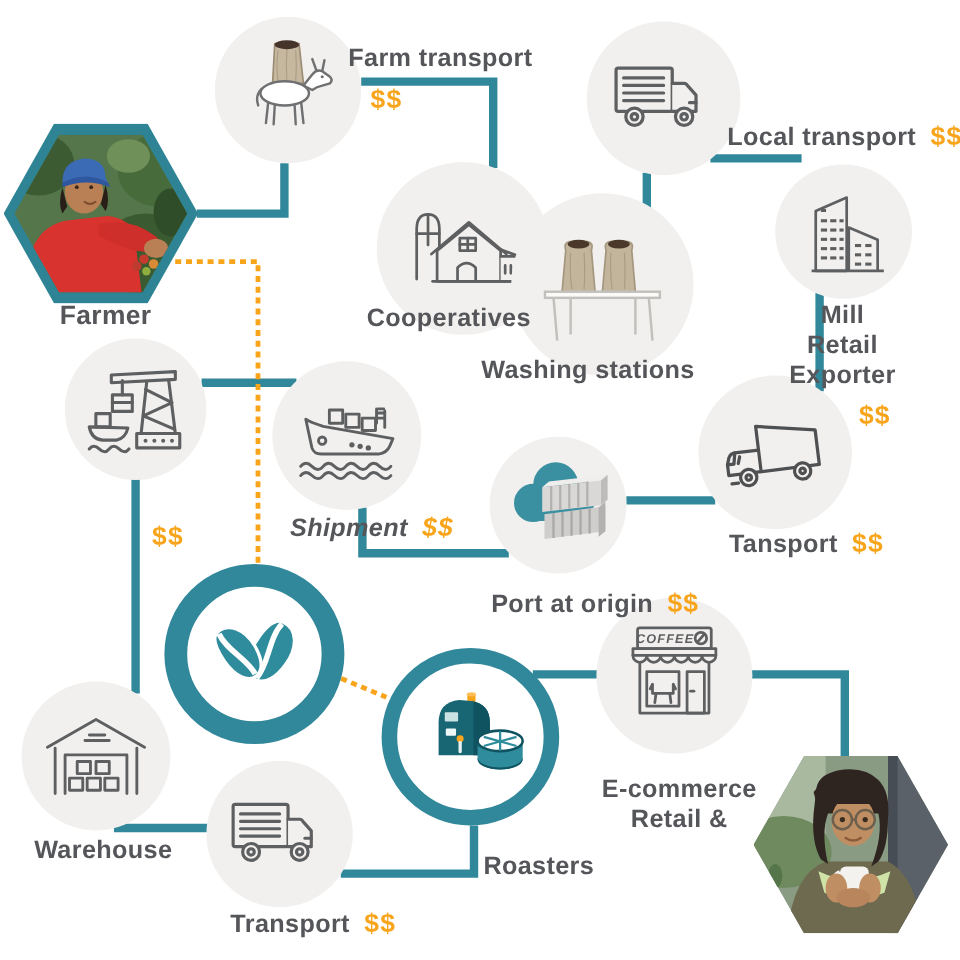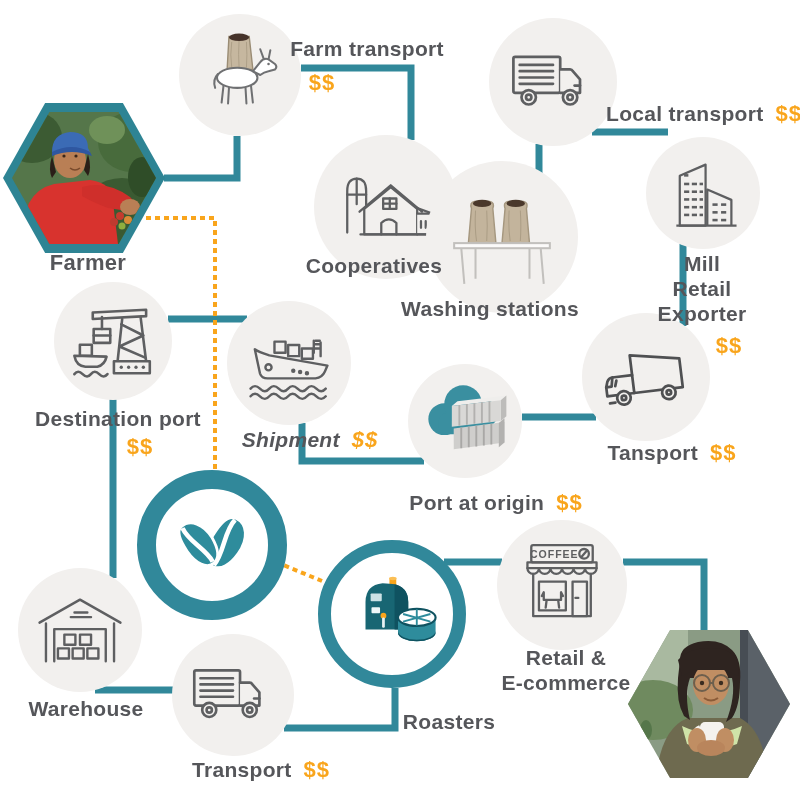--- a/index.html
+++ b/index.html
@@ -275,21 +275,20 @@
         <path d="M8,86 q4,-5 9,0 t9,0 t9,0 t9,0"></path>
       </g>
       <g fill="#5e5f61">
         <circle cx="59" cy="78.5" r="1.8"></circle>
           <circle cx="67" cy="78.5" r="1.8"></circle>
           <circle cx="75" cy="78.5" r="1.8"></circle>
           <circle cx="83" cy="78.5" r="1.8"></circle>
       </g>
     </svg>
   </div>
-  <div class="lbl" style="left:118px;top:419px;">Destination port</div>
   <div class="lbl money" style="left:140px;top:447px;">$$</div>
 
   <div class="ring" style="left:137px;top:470px;width:112px;height:112px;border:19px solid #31889a;">
     <svg width="92" height="92" viewBox="0 0 100 100">
       <g transform="rotate(24 62 52)">
         <path d="M62,18 C76,18 84,33 80,52 C77,67 70,76 61,76 C50,76 44,62 47,44 C49,29 54,18 62,18 Z" fill="#2e8c9c" stroke="#ffffff" stroke-width="3"></path>
         <path d="M62,20 C56,36 66,58 61,74" stroke="#ffffff" stroke-width="5" fill="none"></path>
       </g>
       <g transform="rotate(-42 38 54)">
         <path d="M38,22 C51,22 58,36 55,53 C52,67 46,75 38,75 C28,75 23,62 25,46 C27,32 31,22 38,22 Z" fill="#2e8c9c" stroke="#ffffff" stroke-width="3"></path>
@@ -345,40 +344,40 @@
       <circle cx="45" cy="52" r="3.4" fill="#f9a51c"></circle>
       <rect x="43.4" y="54" width="3.2" height="12" rx="1.4" fill="#e8f2f3"></rect>
       <path d="M62,54 A22,10 0 0 0 106,54 L106,72 A22,10 0 0 1 62,72 Z" fill="#2e8c9c"></path>
       <path d="M62,70 A22,10 0 0 0 106,70 L106,72 A22,10 0 0 1 62,72 Z" fill="#0f5260"></path>
       <ellipse cx="84" cy="54" rx="22" ry="10" fill="#ffffff" stroke="#0f5260" stroke-width="2.5"></ellipse>
       <path d="M68,50 L100,59 M100,50 L68,59 M84,44.5 V63.5" stroke="#2e8c9c" stroke-width="2.2" fill="none"></path>
     </svg>
   </div>
   <div class="lbl" style="left:449px;top:706px;margin-top:16px;">Roasters</div>
 
-  <div class="node" style="left:497px;top:520px;width:130px;height:130px;">
+  <div class="node" style="left:497px;top:498px;width:130px;height:130px;font-style:italic;">
     <svg width="96" height="92" viewBox="0 0 100 95">
       <g stroke="#5e5f61" stroke-width="2.4" fill="none" stroke-linecap="round" stroke-linejoin="round">
         <rect x="18" y="6" width="64" height="18" rx="2"></rect>
         <circle cx="73" cy="15" r="5"></circle>
         <path d="M70,18.5 L76,11.5"></path>
         <rect x="14" y="24" width="72" height="6"></rect>
         <path d="M14,30 a6,6 0 0 0 12,0 M26,30 a6,6 0 0 0 12,0 M38,30 a6,6 0 0 0 12,0 M50,30 a6,6 0 0 0 12,0 M62,30 a6,6 0 0 0 12,0 M74,30 a6,6 0 0 0 12,0"></path>
         <path d="M20,36 V80 H80 V36"></path>
         <rect x="26" y="44" width="28" height="30"></rect>
         <path d="M32,63 H48 M34,63 L33,71 M46,63 L47,71 M29,59 L31,55 L31,63 M51,59 L49,55 L49,63"></path>
         <rect x="61" y="44" width="15" height="36"></rect>
         <path d="M64,61 H67"></path>
       </g>
       <text x="42" y="19" text-anchor="middle" font-family="Liberation Sans, sans-serif" font-size="11" font-weight="700" fill="#5e5f61" letter-spacing="1">COFFEE</text>
     </svg>
   </div>
   <div class="lbl mlines" style="left:566px;top:670px;">
-    <span>Retail &amp;</span>
-      <span>E-commerce</span>
+    <span>E-commerce</span>
+      <span>Retail &amp;</span>
   </div>
 
   <div class="hex hexclip hexinner" style="left:628px;top:630px;width:162px;height:148px;">
     <svg width="162" height="148" viewBox="0 0 162 148">
       <rect width="162" height="148" fill="#8a9b84"></rect>
       <rect x="0" y="0" width="60" height="70" fill="#a9b9a0"></rect>
       <ellipse cx="25" cy="80" rx="40" ry="30" fill="#6f8a5f"></ellipse>
       <rect x="118" y="0" width="44" height="148" fill="#5a6168"></rect>
       <rect x="112" y="0" width="8" height="148" fill="#474d54"></rect>
       <ellipse cx="18" cy="100" rx="6" ry="10" fill="#55764a"></ellipse>

